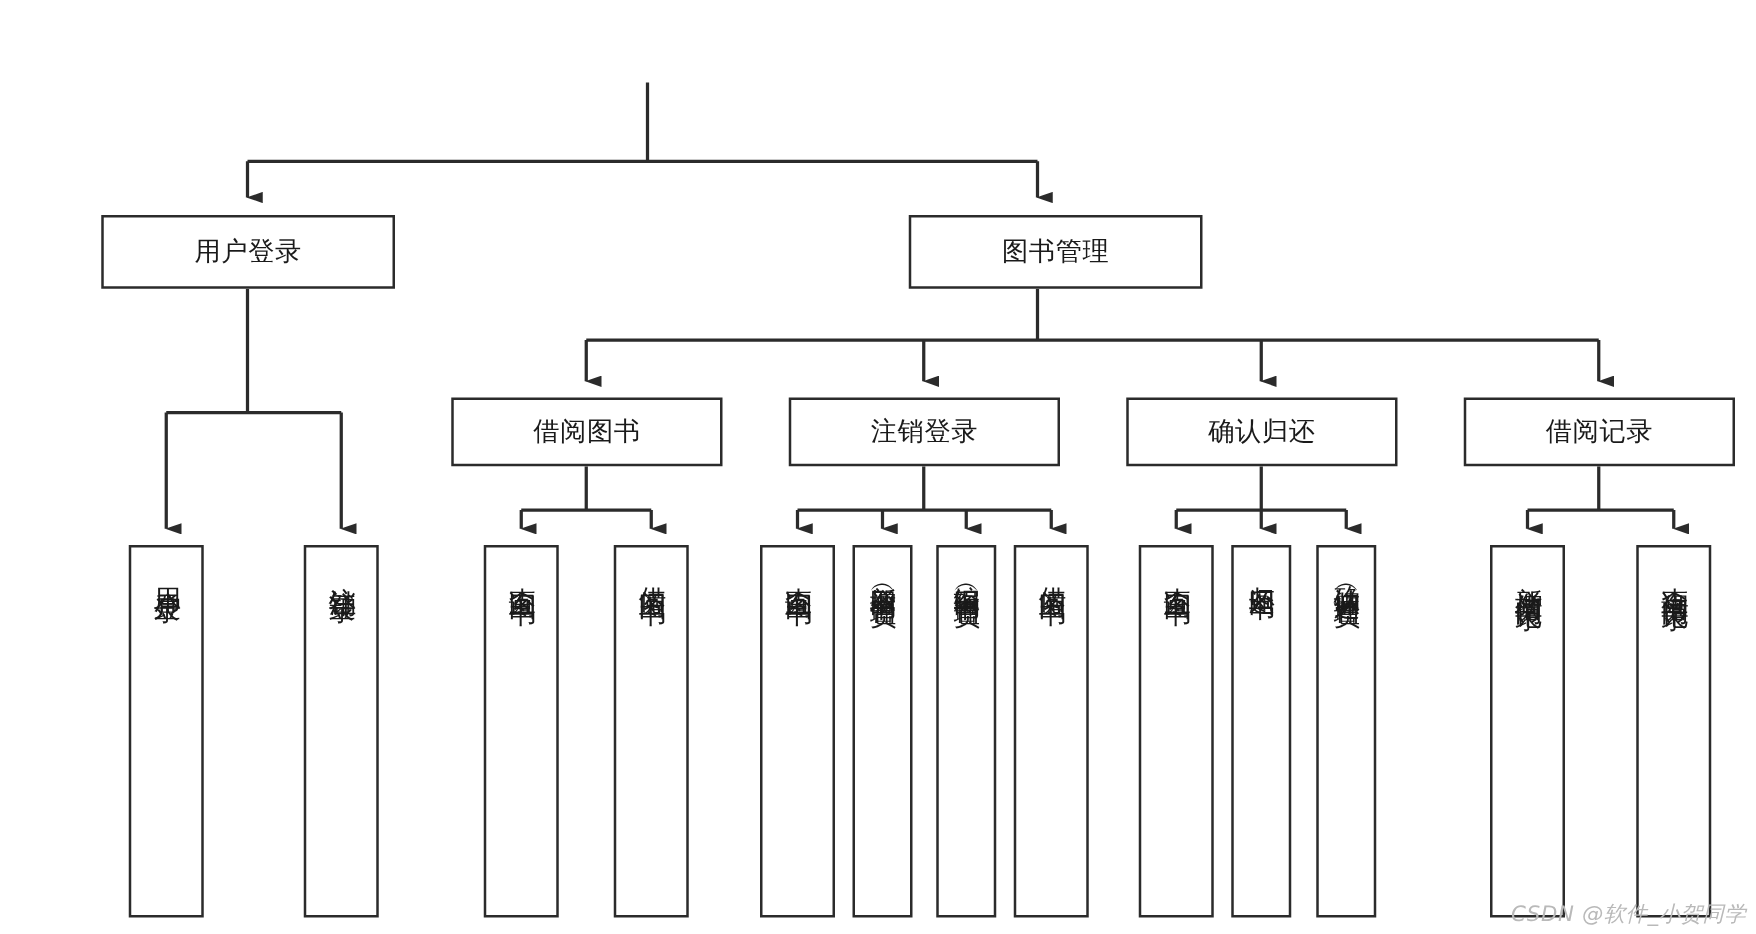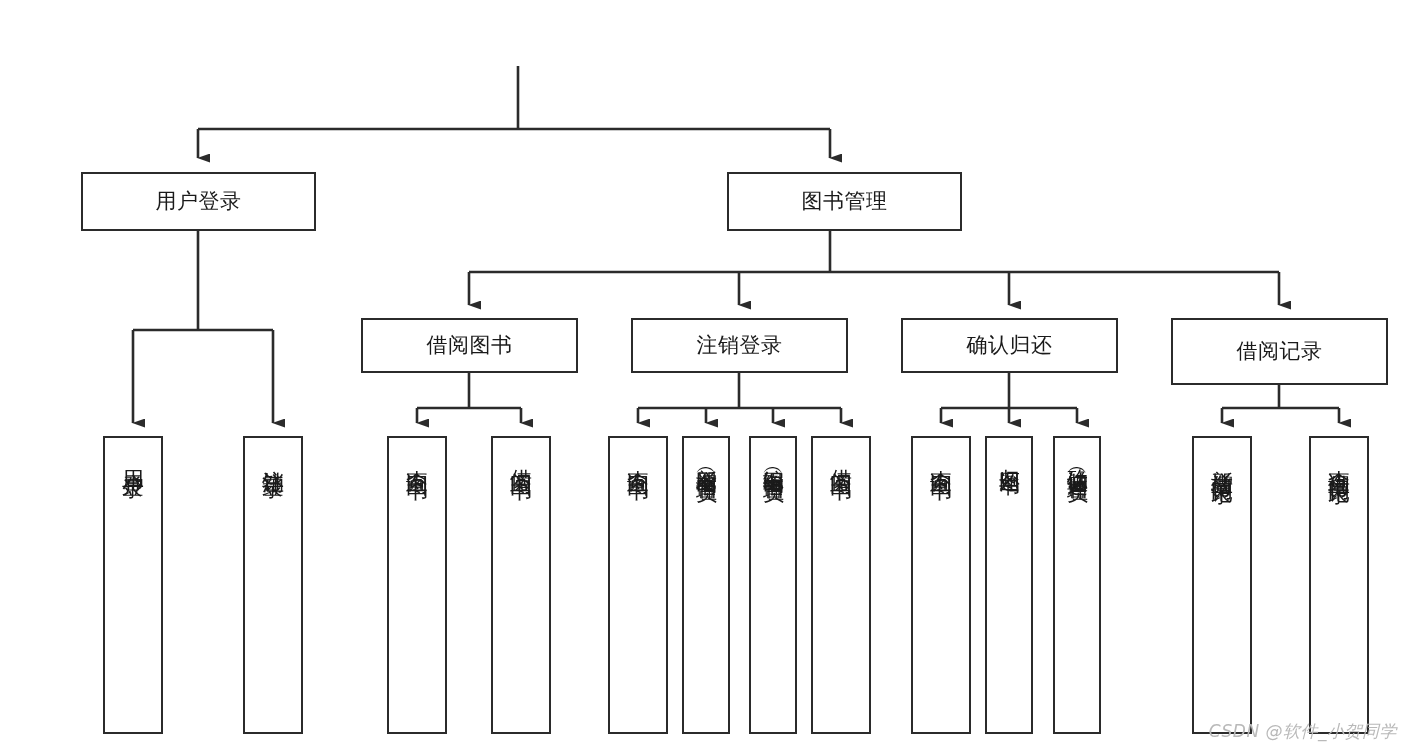--- a/index.html
+++ b/index.html
@@ -147,21 +147,21 @@
 
   <div class="node horiz" style="left:361px; top:318px; width:217px; height:55px;">
     <span class="node-label">借阅图书</span>
   </div>
   <div class="node horiz" style="left:631px; top:318px; width:217px; height:55px;">
     <span class="node-label">注销登录</span>
   </div>
   <div class="node horiz" style="left:901px; top:318px; width:217px; height:55px;">
     <span class="node-label">确认归还</span>
   </div>
-  <div class="node horiz" style="left:1171px; top:318px; width:217px; height:67px;">
+  <div class="node horiz" style="left:1171px; top:318px; width:217px; height:55px;">
     <span class="node-label">借阅记录</span>
   </div>
 
   <div class="node vert" style="left:103px; top:436px; width:60px; height:298px;">
     <span class="node-label">用户登录</span>
   </div>
   <div class="node vert" style="left:243px; top:436px; width:60px; height:298px;">
     <span class="node-label">注销登录</span>
   </div>
 

